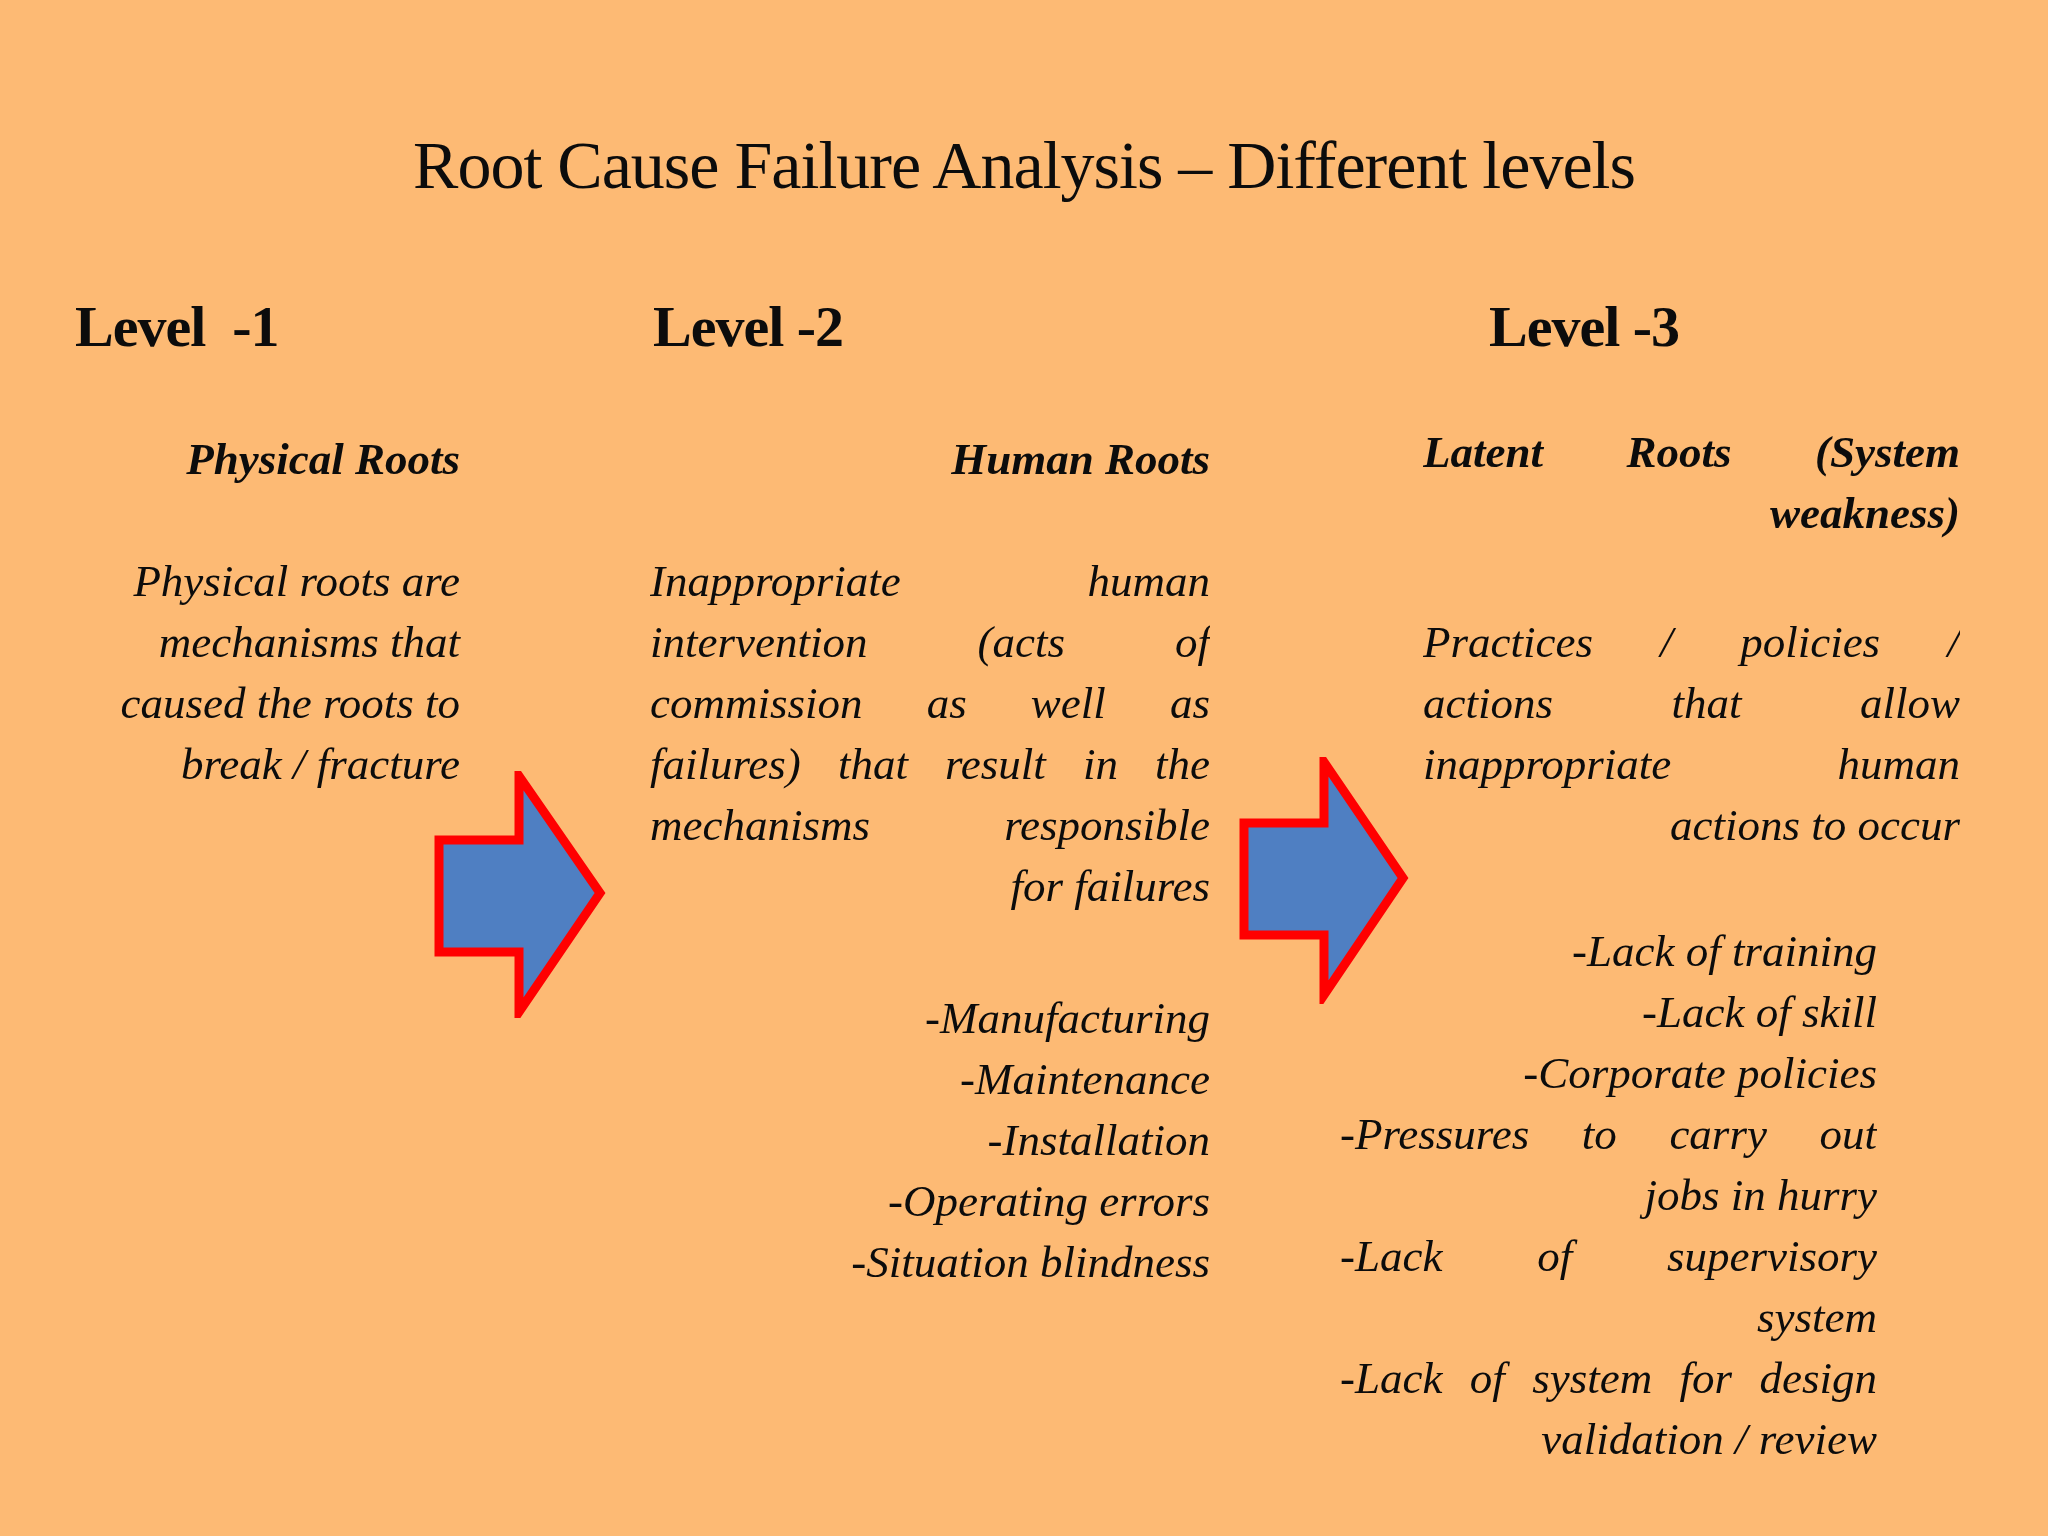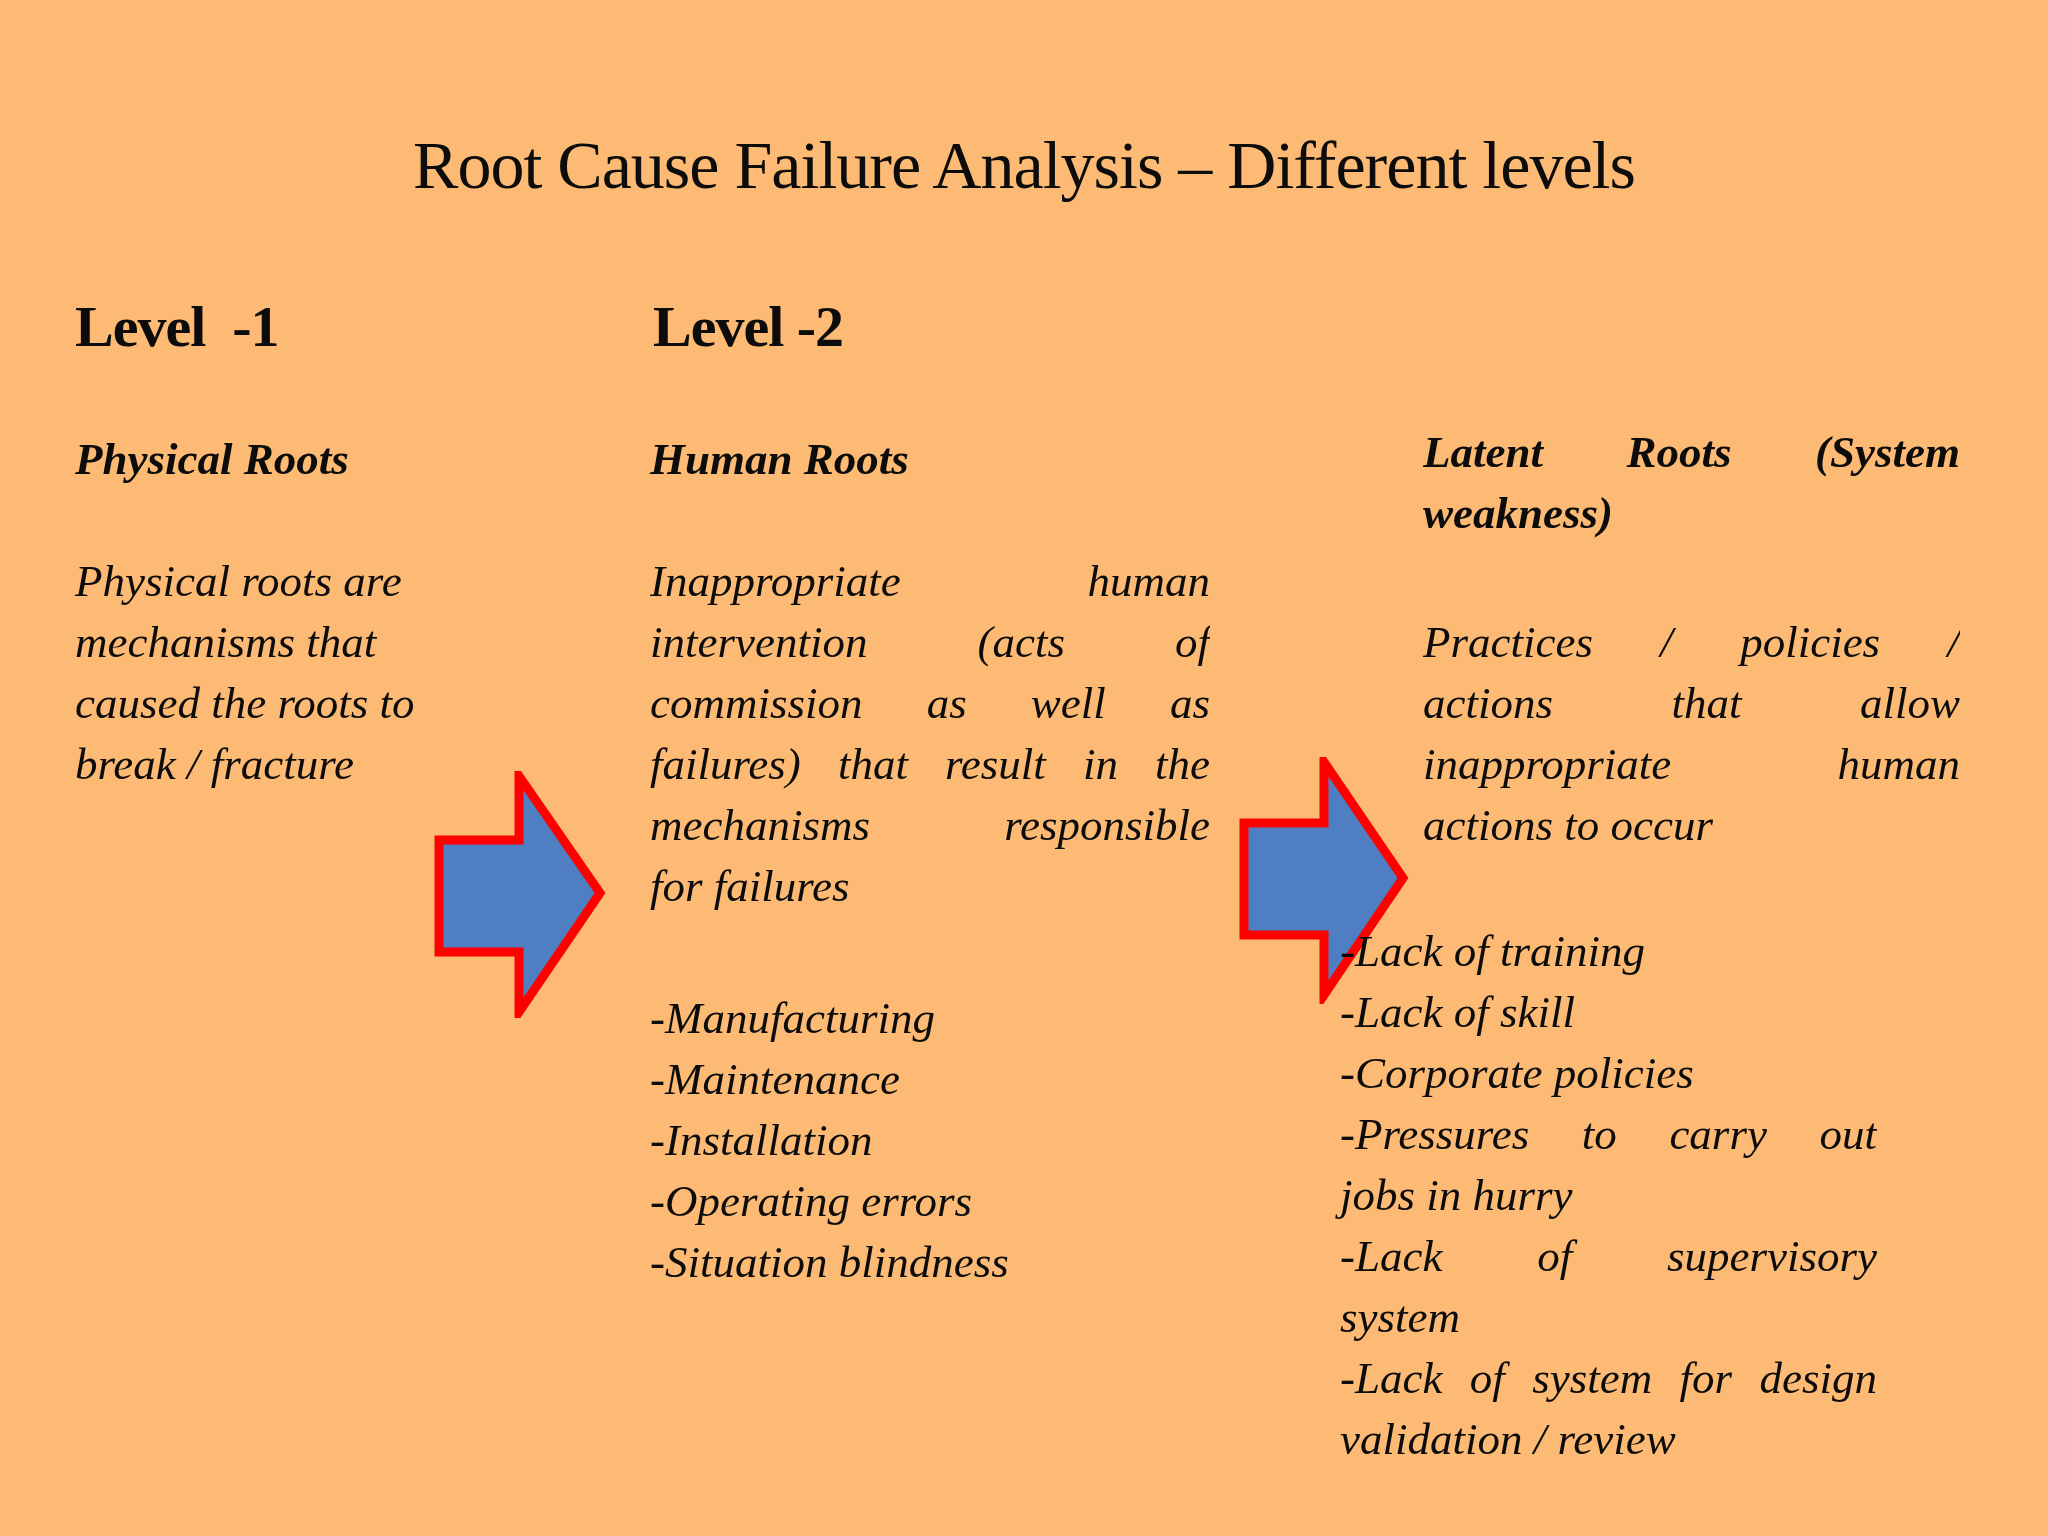--- a/index.html
+++ b/index.html
@@ -18,21 +18,21 @@
     white-space:pre;
   }
   .level {
     position:absolute;
     font-size:58px; font-weight:700; letter-spacing:-1px;
     line-height:64px; white-space:pre;
   }
   .block { position:absolute; }
   .roots { font-size:45px; font-weight:700; font-style:italic; }
   .body  { font-size:45px; font-style:italic; }
-  .line  { line-height:61px; white-space:nowrap; }
+  .line  { line-height:61px; white-space:nowrap;text-align:right; }
   .line.j {
     white-space:normal;
     text-align:justify;
     text-align-last:justify;
     -moz-text-align-last:justify;
     height:61px; overflow:hidden;
   }
   .line.j::after { content:""; display:inline-block; width:100%; height:0; }
   .arrow { position:absolute; }
   #c1-level { left:75px;   top:295px; }
@@ -89,20 +89,21 @@
     <div class="line">-Maintenance</div>
     <div class="line">-Installation</div>
     <div class="line">-Operating errors</div>
     <div class="line">-Situation blindness</div>
   </div>
 
   <svg id="arrow2" class="arrow" width="172" height="247" viewBox="0 0 172 247">
     <polygon points="5,66 85,66 85,5 164,121 85,238 85,178 5,178" stroke-width="9" stroke-linejoin="miter" fill="#4F7FC2" stroke="#FF0000"></polygon>
   </svg>
 
+  <div id="c3-level" class="level">Level -3</div>
   <div id="c3-roots" class="block roots">
     <div class="line j">Latent Roots (System</div>
     <div class="line">weakness)</div>
   </div>
   <div id="c3-para" class="block body">
     <div class="line j">Practices / policies /</div>
     <div class="line j">actions that allow</div>
     <div class="line j">inappropriate human</div>
     <div class="line">actions to occur</div>
   </div>

